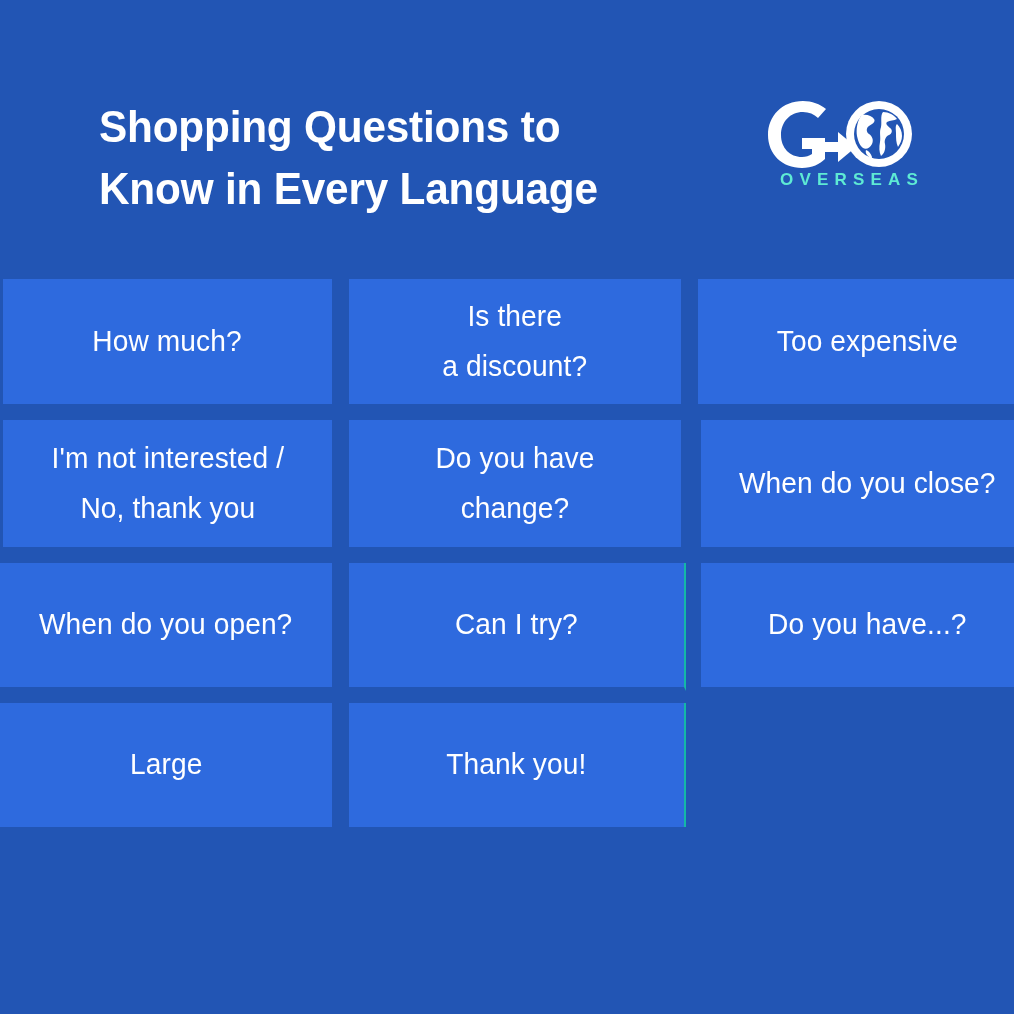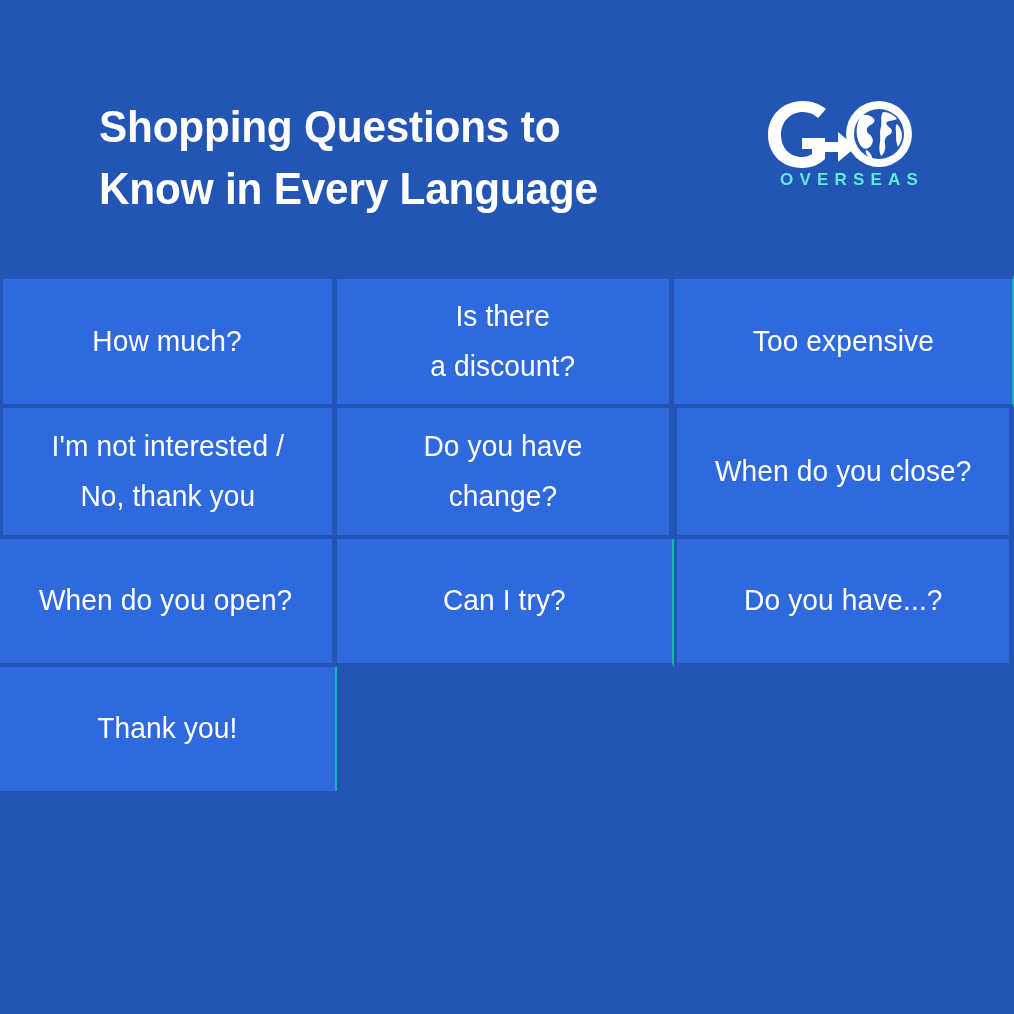--- a/index.html
+++ b/index.html
@@ -70,21 +70,21 @@
   
   .grid {
     position: absolute;
     left: 0;
     top: 275px;
     width: 940px;
     height: 631px;
     display: grid;
     grid-template-columns: 337px 337px 340px;
     grid-template-rows: 133px 131px 128px 124px 115px;
-    gap: 0;
+    gap: 12px;
   }
 
   .cell {
     position: relative;
     display: flex;
     align-items: center;
     justify-content: center;
     text-align: center;
     color: #ffffff;
     font-size: 29px;
@@ -147,14 +147,15 @@
 No, thank you</span></div>
   <div class="cell row2 col2"><span class="cell-text">Do you have
 change?</span></div>
 
   <div class="cell row3 col1"><span class="cell-text">When do you close?</span></div>
   <div class="cell row3 col2"><span class="cell-text">When do you open?</span></div>
   <div class="cell row3 col3"><span class="cell-text">Can I try?</span></div>
 
   <div class="cell row4 col1"><span class="cell-text">Do you have...?</span></div>
 
+  <div class="cell row5 col2"><span class="cell-text">Large</span></div>
   <div class="cell row5 col3"><span class="cell-text">Thank you!</span></div>
 </div>
 
 </body></html>

